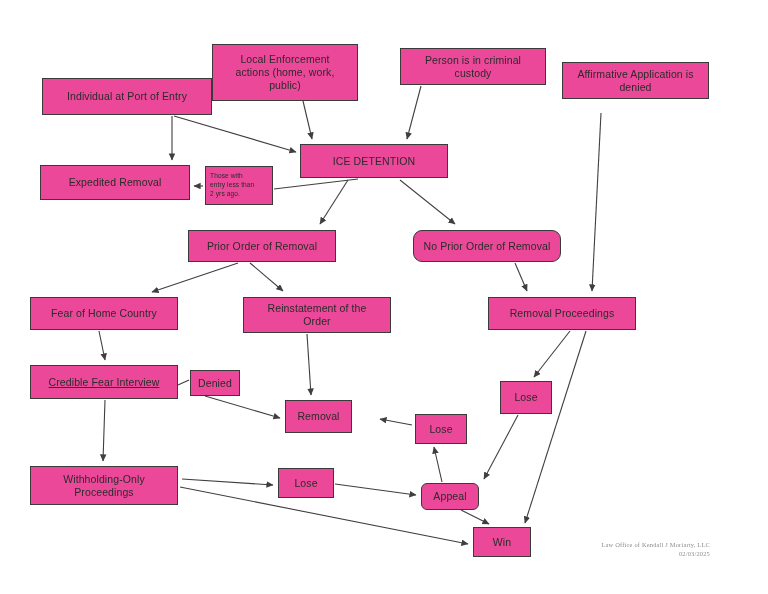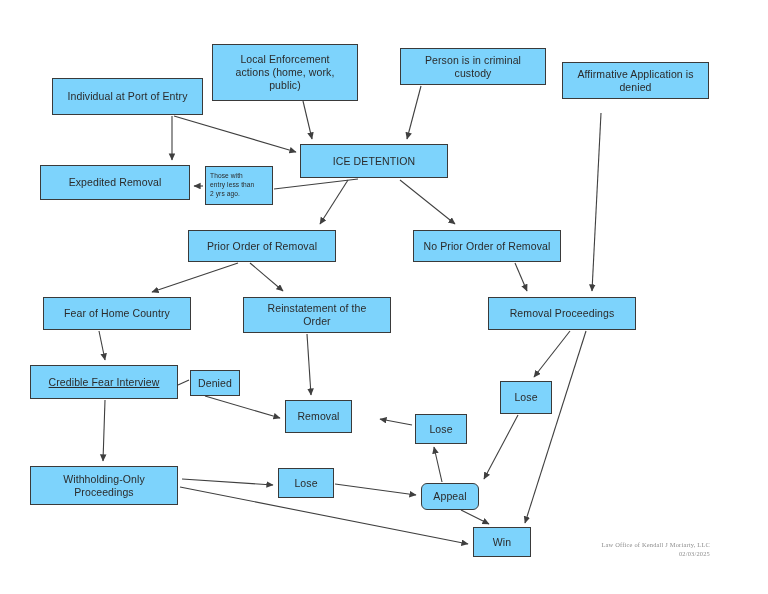--- a/index.html
+++ b/index.html
@@ -23,21 +23,21 @@
     left: 0;
     top: 0;
     width: 768px;
     height: 594px;
     pointer-events: none;
   }
   .node {
     position: absolute;
     box-sizing: border-box;
     border: 1.4px solid #3a3a3a;
-    background: #7dd3fc;
+    background: #ec4899;
     color: #2b2b2b;
     display: flex;
     align-items: center;
     justify-content: center;
     text-align: center;
     line-height: 1.22;
     font-size: 10.5px;
     letter-spacing: 0.1px;
     padding: 2px 4px;
   }
@@ -103,21 +103,21 @@
         <path d="M 412 425 L 380 419" fill="none" stroke="#3f3f3f" stroke-width="1.1" marker-end="url(#ahead)"></path>
         <path d="M 442 482 L 434 447" fill="none" stroke="#3f3f3f" stroke-width="1.1" marker-end="url(#ahead)"></path>
         <path d="M 461 510 L 489 524" fill="none" stroke="#3f3f3f" stroke-width="1.1" marker-end="url(#ahead)"></path>
         <path d="M 182 479 L 273 485" fill="none" stroke="#3f3f3f" stroke-width="1.1" marker-end="url(#ahead)"></path>
         <path d="M 335 484 L 416 495" fill="none" stroke="#3f3f3f" stroke-width="1.1" marker-end="url(#ahead)"></path>
         <path d="M 180 487 L 468 544" fill="none" stroke="#3f3f3f" stroke-width="1.1" marker-end="url(#ahead)"></path>
       </g>
   </svg>
 
   <div id="node-layer">
-      <div class="node" style="left: 52px; top: 78px; width: 151px; height: 37px;">
+      <div class="node" style="left: 42px; top: 78px; width: 170px; height: 37px;">
         <span class="node-label">Individual at Port of Entry</span>
       </div>
       <div class="node" style="left: 212px; top: 44px; width: 146px; height: 57px;">
         <span class="node-label">Local Enforcement
 actions (home, work,
 public)</span>
       </div>
       <div class="node" style="left: 389px; top: 48px; width: 146px; height: 37px; margin-left: 11px;">
         <span class="node-label">Person is in criminal
 custody</span>
@@ -133,24 +133,24 @@
         <span class="node-label">Expedited Removal</span>
       </div>
       <div class="node note" style="left: 205px; top: 166px; width: 68px; height: 39px;">
         <span class="node-label">Those with
 entry less than
 2 yrs ago.</span>
       </div>
       <div class="node" style="left: 188px; top: 230px; width: 148px; height: 32px;">
         <span class="node-label">Prior Order of Removal</span>
       </div>
-      <div class="node" style="left: 413px; top: 230px; width: 148px; height: 32px;">
+      <div class="node" style="left: 413px; top: 230px; width: 148px; height: 32px; border-radius: 9px;">
         <span class="node-label">No Prior Order of Removal</span>
       </div>
-      <div class="node" style="left: 30px; top: 297px; width: 148px; height: 33px; margin-left: 13px;">
+      <div class="node" style="left: 30px; top: 297px; width: 148px; height: 33px;">
         <span class="node-label">Fear of Home Country</span>
       </div>
       <div class="node" style="left: 243px; top: 297px; width: 148px; height: 36px;">
         <span class="node-label">Reinstatement of the
 Order</span>
       </div>
       <div class="node" style="left: 488px; top: 297px; width: 148px; height: 33px;">
         <span class="node-label">Removal Proceedings</span>
       </div>
       <div class="node" style="left: 30px; top: 365px; width: 148px; height: 34px; text-decoration: underline;">

